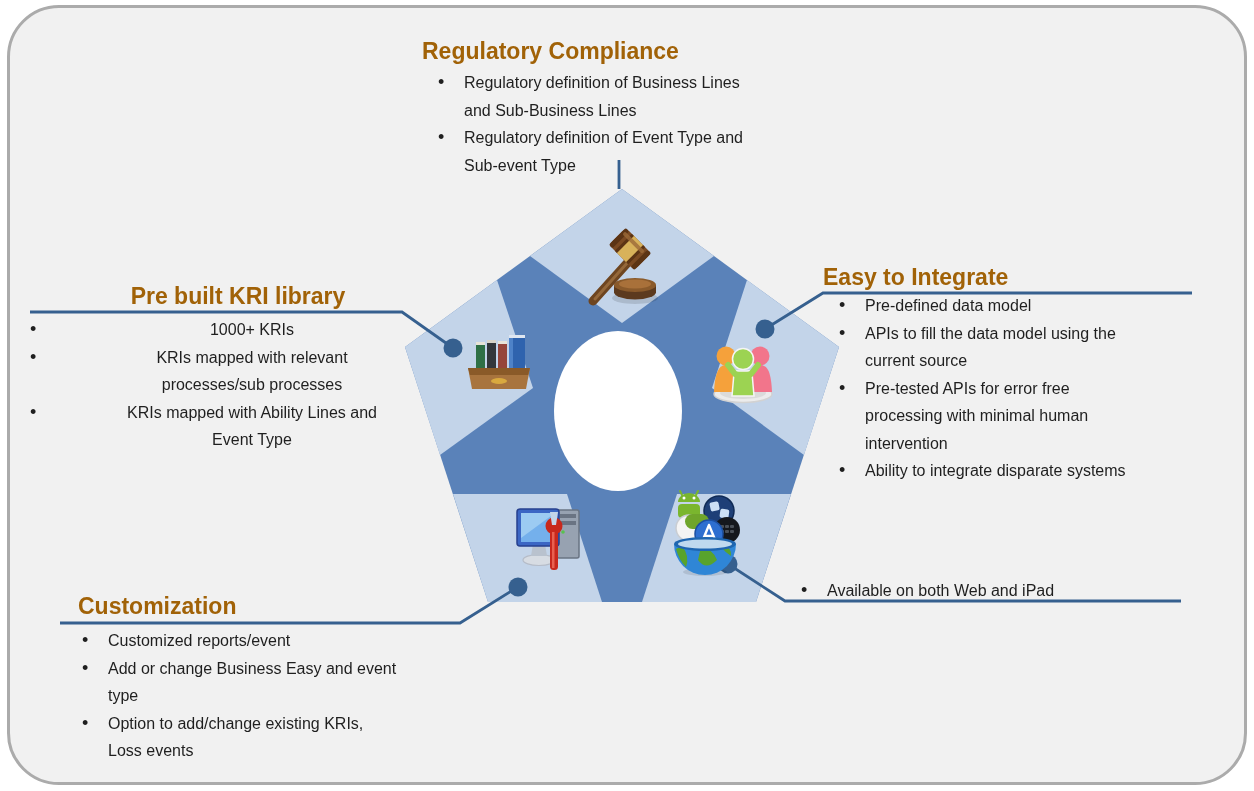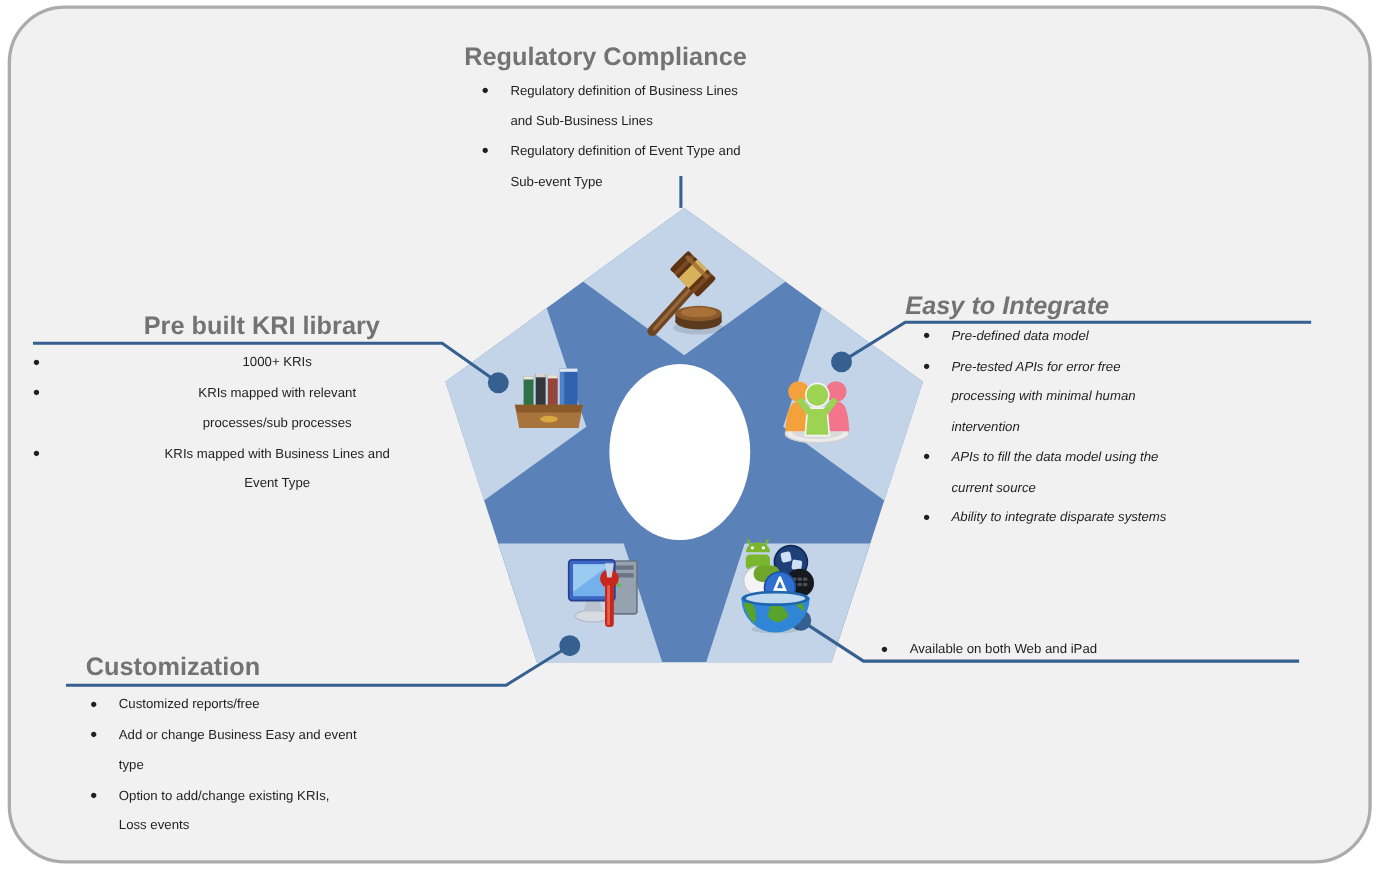--- a/index.html
+++ b/index.html
@@ -7,26 +7,26 @@
   .stage {
     position: relative; width: 1254px; height: 791px; background: #ffffff; overflow: hidden;
   }
   .frame {
     position: absolute; left: 7px; top: 5px; width: 1240px; height: 780px;
     background: #f1f1f1; border: 3px solid #ababab; border-radius: 52px;
   }
   svg.overlay { position: absolute; left: 0; top: 0; width: 1254px; height: 791px; }
   .tblock { position: absolute; color: #1f1f1f; }
   .tblock h2 {
-    font-size: 23px; font-weight: bold; color: #737373; letter-spacing: 0px;
+    font-size: 23px; font-weight: bold; color: #a16207; letter-spacing: 0px;
     white-space: nowrap;
   }
   ul.bullets { list-style: none; }
   ul.bullets li {
-    position: relative; padding-left: 42px; font-size: 12px; line-height: 27.5px;
+    position: relative; padding-left: 42px; font-size: 16px; line-height: 27.5px;
     white-space: pre-line; color: #1f1f1f;
   }
   ul.bullets li::before {
     content: "\2022"; position: absolute; left: 16px; top: 0;
     font-size: 18px; line-height: 27.5px; color: #1f1f1f;
   }
   .orm-label {
     position: absolute; left: 556px; top: 333px; width: 124px; height: 156px;
     display: flex; align-items: center; justify-content: center;
     font-size: 44px; font-weight: bold; color: #000000; letter-spacing: 0.5px;
@@ -166,53 +166,53 @@
   <div class="tblock" style="left:422px; top:38px; width:460px;">
     <h2>Regulatory Compliance</h2>
     <ul class="bullets" style="margin-top:4px;">
       <li>Regulatory definition of Business Lines
 and Sub-Business Lines</li>
       <li>Regulatory definition of Event Type and
 Sub-event Type</li>
     </ul>
   </div>
 
-  <div class="tblock" style="left:823px; top:264px; width:420px;font-style:italic;">
+  <div class="tblock" style="left:823px; top:264px; width:420px;">
     <h2>Easy to Integrate</h2>
     <ul class="bullets" style="margin-top:1px;">
       <li>Pre-defined data model</li>
+      <li>APIs to fill the data model using the
+current source</li>
       <li>Pre-tested APIs for error free
 processing with minimal human
 intervention</li>
-      <li>APIs to fill the data model using the
-current source</li>
       <li>Ability to integrate disparate systems</li>
     </ul>
   </div>
 
   <div class="tblock" style="left:795px; top:571px; width:430px;">
     <ul class="bullets" style="margin-top:6px; margin-left:-10px;">
       <li>Available on both Web and iPad</li>
     </ul>
   </div>
 
   <div class="tblock" style="left:78px; top:593px; width:440px;">
     <h2>Customization</h2>
     <ul class="bullets" style="margin-top:7px; margin-left:-12px;">
-      <li>Customized reports/free</li>
+      <li>Customized reports/event</li>
       <li>Add or change Business Easy and event
 type</li>
       <li>Option to add/change existing KRIs,
 Loss events</li>
     </ul>
   </div>
 
   <div class="tblock" style="left:28px; top:283px; width:420px;text-align:center;">
     <h2>Pre built KRI library</h2>
     <ul class="bullets" style="margin-top:6px; margin-left:-14px;">
       <li>1000+ KRIs</li>
       <li>KRIs mapped with relevant
 processes/sub processes</li>
-      <li>KRIs mapped with Business Lines and
+      <li>KRIs mapped with Ability Lines and
 Event Type</li>
     </ul>
   </div>
 </div>
 
 </body></html>

